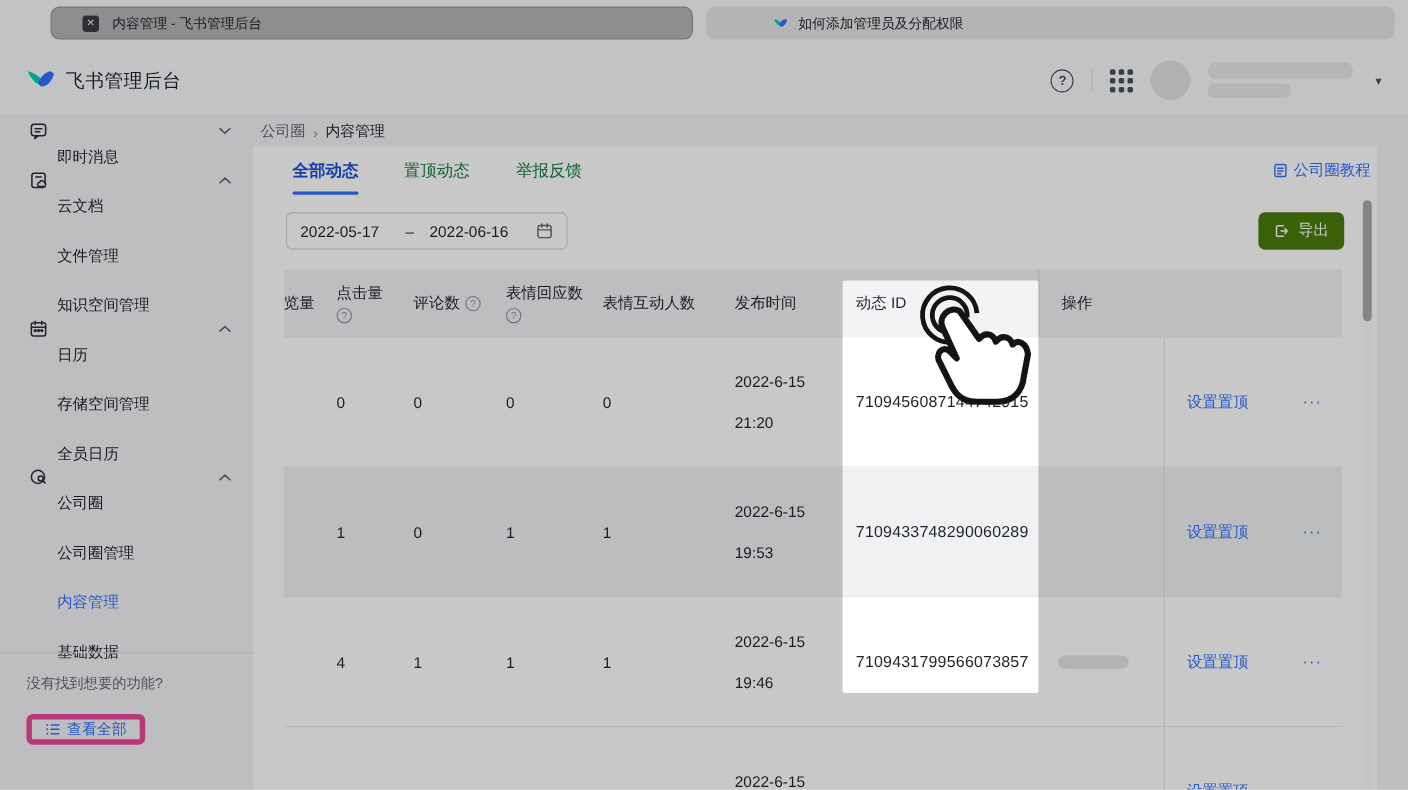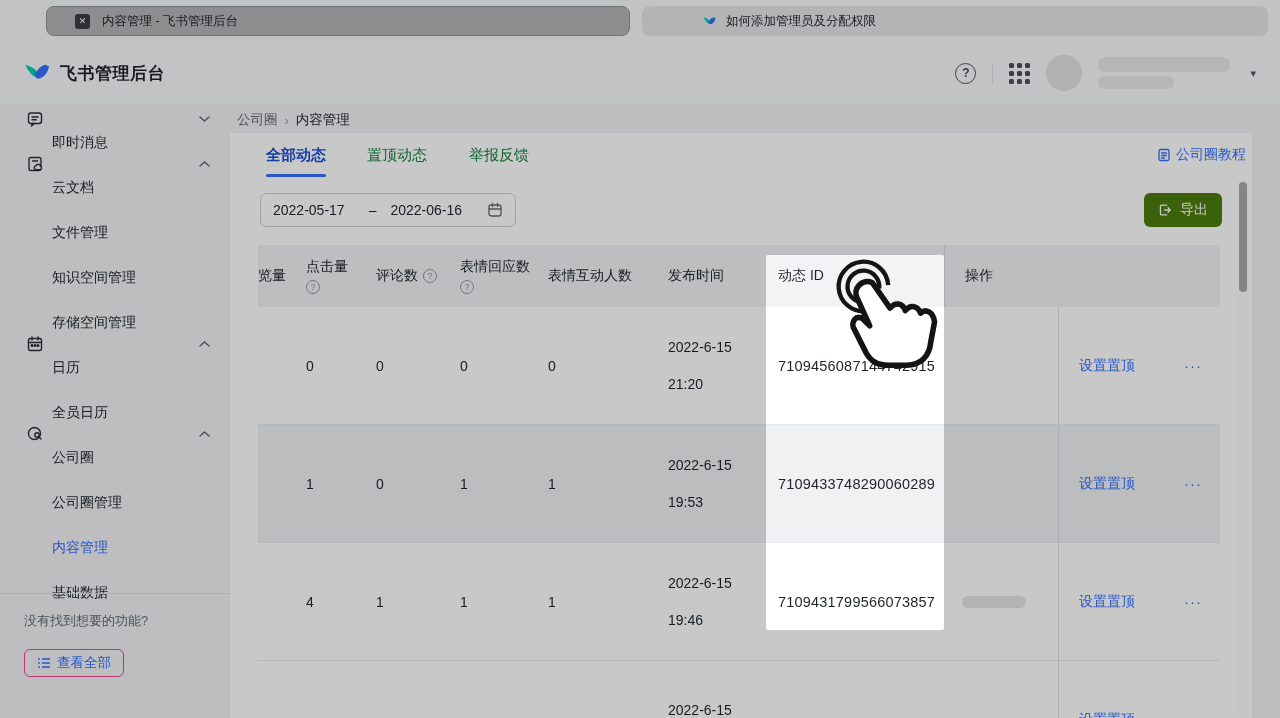--- a/index.html
+++ b/index.html
@@ -11,21 +11,21 @@
   .tabbar { position:absolute; left:0; top:0; width:1280px; height:42px; background:#f8f9fb; }
   .btab { position:absolute; top:6px; height:30px; border-radius:8px; display:flex; align-items:center; font-size:12.5px; color:#26282c; }
   .btab.active { left:46px; width:584px; background:#b5b6b9; border:1px solid #8f9194; padding-left:28px; }
   .btab.secondary { left:642px; width:626px; background:#e5e6e9; padding-left:60px; }
   .favicon-close { width:15px; height:15px; border-radius:3px; background:#3b3d40; color:#f5f5f5; font-size:9px; display:flex; align-items:center; justify-content:center; margin-right:12px; }
   .btab .mini-logo { margin-right:9px; display:flex; }
 
   
   .appheader { position:absolute; left:0; top:42px; width:1280px; height:62px; background:#f8f9fa; display:flex; align-items:center; }
   .brand { display:flex; align-items:center; margin-left:22px; }
-  .brand-title { font-size:17px; font-weight:bold; margin-left:8px; letter-spacing:0.5px; }
+  .brand-title { font-size:17px; font-weight:normal; margin-left:8px; letter-spacing:0.5px; }
   .header-right { position:absolute; right:24px; top:0; height:62px; display:flex; align-items:center; gap:16px; }
   .help-circle { width:21px; height:21px; border:1.6px solid #4c5158; border-radius:50%; color:#4c5158; font-size:12px; font-weight:bold; display:flex; align-items:center; justify-content:center; }
   .vdiv { width:1px; height:20px; background:#dcdee2; }
   .grid-icon { display:grid; grid-template-columns:repeat(3,5px); grid-template-rows:repeat(3,5px); gap:3px; }
   .grid-icon i { width:5px; height:5px; border-radius:1.5px; background:#4c5158; }
   .avatar { width:36px; height:36px; border-radius:50%; background:#dfe2e5; }
   .redact { display:flex; flex-direction:column; gap:4px; }
   .redact .bar1 { width:132px; height:15px; border-radius:7px; background:#e6e8eb; }
   .redact .bar2 { width:76px; height:13px; border-radius:6px; background:#e6e8eb; }
   .caret-down { color:#51565d; font-size:11px; margin-left:4px; }
@@ -33,21 +33,21 @@
   
   .sidebar { position:absolute; left:0; top:104px; width:230px; height:614px; background:#f2f3f5; }
   .sb-list { position:absolute; top:-8px; left:0; width:230px; }
   .sb-item { height:45px; display:flex; align-items:center; position:relative; font-size:14px; cursor:default; }
   .sb-item .sb-ic { position:absolute; left:26px; top:50%; transform:translateY(-50%); display:flex; }
   .sb-item .sb-label { margin-left:52px;margin-top:48px; }
   .sb-item .chev { position:absolute; right:20px; top:50%; transform:translateY(-50%); display:flex; }
   .sb-item.active .sb-label { color:#3370ff; }
   .sb-footer-divider { position:absolute; left:0; top:489px; width:230px; height:1px; background:#dfe1e5; }
   .sb-hint { position:absolute; left:24px; top:508px; font-size:13px; color:#646a73; }
-  .viewall-btn { position:absolute; left:24px; top:545px; height:28px; padding:0 12px; display:inline-flex; align-items:center; gap:6px; border:1px solid #ec4899; border-radius:6px; color:#3370ff; font-size:13.5px; background:transparent; }
+  .viewall-btn { position:absolute; left:24px; top:545px; height:28px; padding:0 12px; display:inline-flex; align-items:center; gap:6px; border:5px solid #ec4899; border-radius:6px; color:#3370ff; font-size:13.5px; background:transparent; }
 
   
   .main { position:absolute; left:230px; top:104px; width:1050px; height:614px; background:#f2f3f5; }
   .breadcrumb { position:absolute; left:7px; top:7px; font-size:13.5px; display:flex; align-items:center; gap:7px; }
   .crumb-parent { color:#646a73; }
   .crumb-sep { color:#8f959e; font-size:13px; }
   .crumb-current { color:#1f2329; }
 
   .card { position:absolute; left:0; top:29px; width:1022px; height:585px; background:#ffffff; overflow:hidden; }
   .tabsrow { position:absolute; left:0; top:0; width:1022px; height:44px; }
@@ -185,38 +185,38 @@
             </svg>
         </span>
       </div>
       <div class="sb-item">
         <span class="sb-label">文件管理</span>
       </div>
       <div class="sb-item">
         <span class="sb-label">知识空间管理</span>
       </div>
       <div class="sb-item">
-        <span class="sb-label">存储空间管理</span>
-      </div>
-      <div class="sb-item">
         <span class="sb-ic">
           <svg width="18" height="18" viewBox="0 0 18 18" fill="none" stroke="#2b2f36" stroke-width="1.4" stroke-linecap="round" stroke-linejoin="round">
             <rect x="2.5" y="3.5" width="13" height="12" rx="2"></rect>
               <path d="M6 2v3M12 2v3M2.5 7.5h13"></path>
               <circle cx="6" cy="10.5" r="0.8" fill="#2b2f36"></circle>
               <circle cx="9" cy="10.5" r="0.8" fill="#2b2f36"></circle>
               <circle cx="12" cy="10.5" r="0.8" fill="#2b2f36"></circle>
           </svg>
         </span>
         <span class="sb-label">日历</span>
         <span class="chev">
           <svg width="11" height="7" viewBox="0 0 11 7" fill="none" stroke="#646a73" stroke-width="1.5" stroke-linecap="round">
               <polyline points="1,5.5 5.5,1.5 10,5.5"></polyline>
             </svg>
         </span>
+      </div>
+      <div class="sb-item">
+        <span class="sb-label">存储空间管理</span>
       </div>
       <div class="sb-item">
         <span class="sb-label">全员日历</span>
       </div>
       <div class="sb-item">
         <span class="sb-ic">
           <svg width="18" height="18" viewBox="0 0 18 18" fill="none" stroke="#2b2f36" stroke-width="1.4" stroke-linecap="round" stroke-linejoin="round">
             <circle cx="8.5" cy="8.5" r="6"></circle>
               <circle cx="11" cy="10" r="2.2"></circle>
               <path d="M12.6 11.6 15 14"></path>

